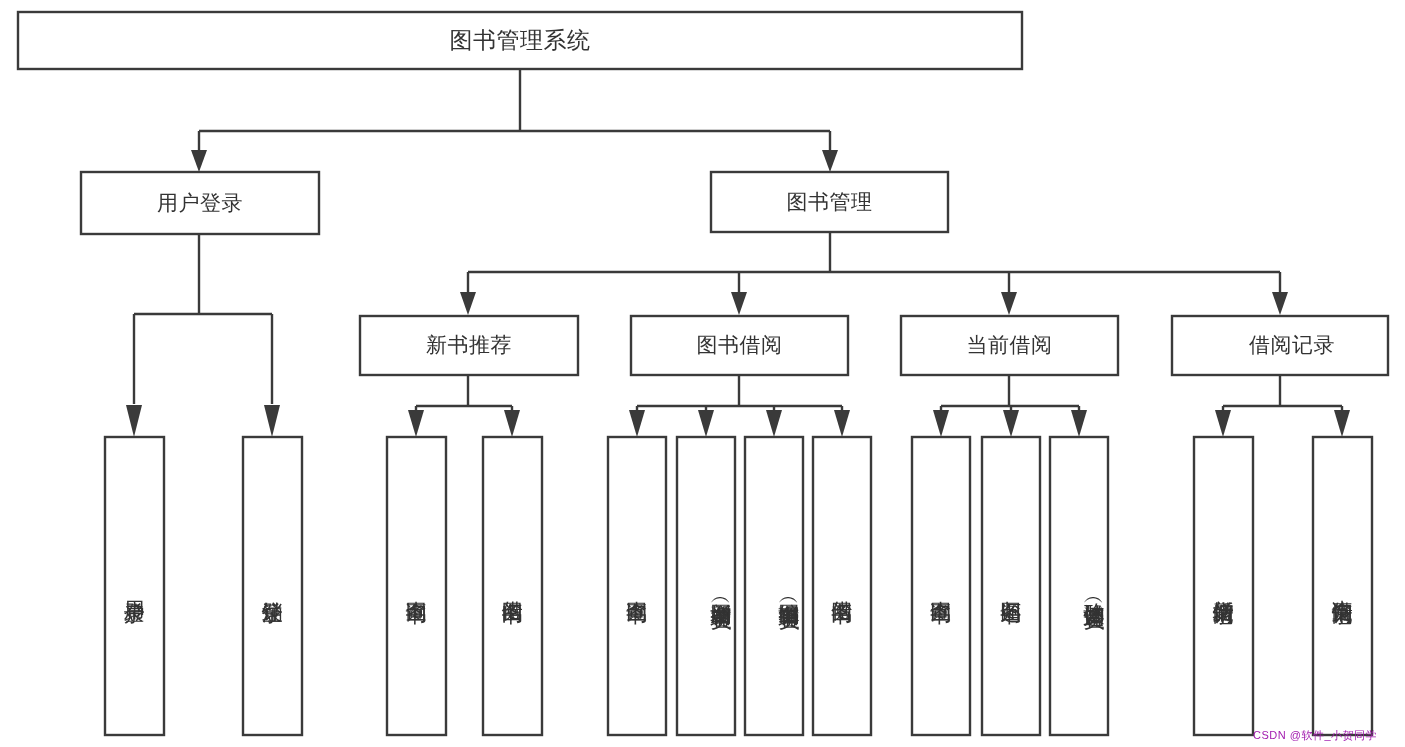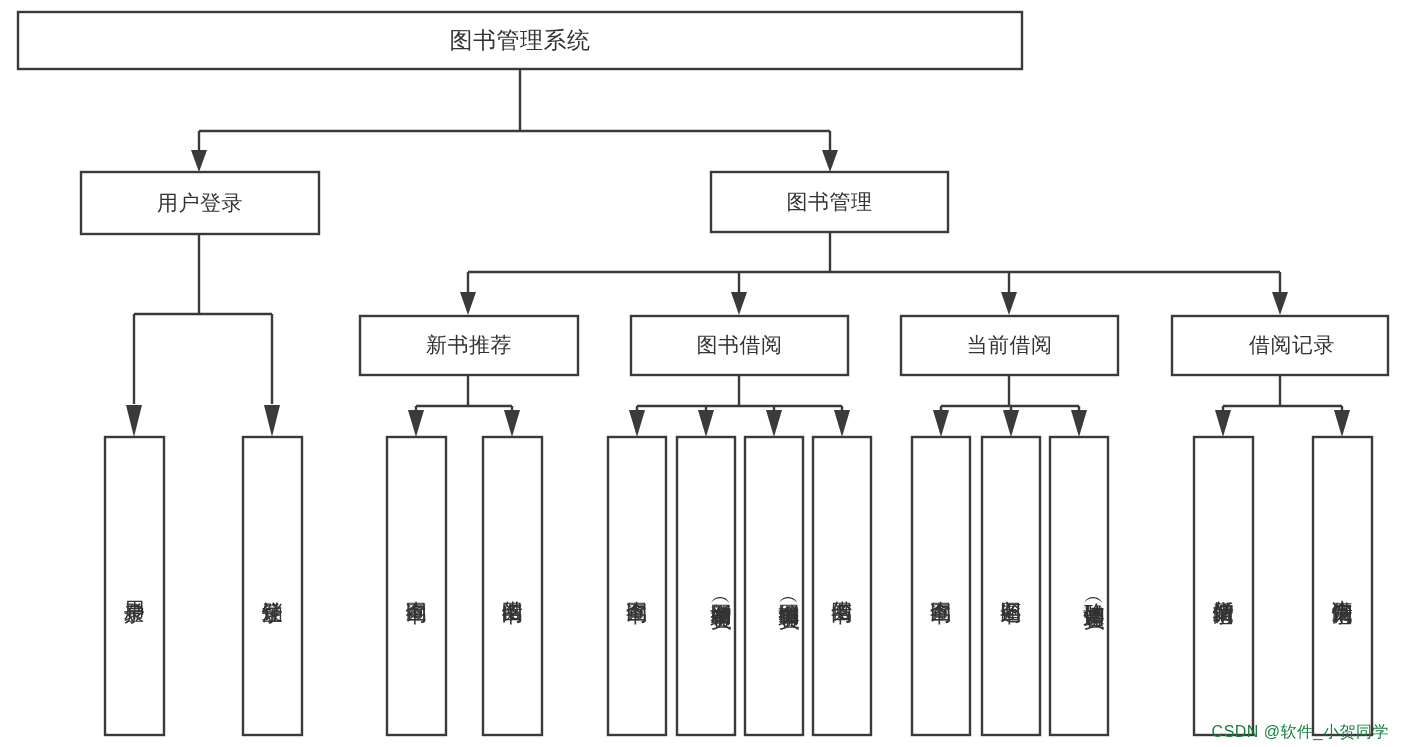--- a/index.html
+++ b/index.html
@@ -63,24 +63,24 @@
     font-size: 21px;
     line-height: 1.32;
     letter-spacing: 1px;
     writing-mode: vertical-rl;
     text-orientation: upright;
     pointer-events: none;
     text-align: center;
   }
   .watermark {
     position: absolute;
-    right: 4px;
+    right: 16px;
     bottom: 4px;
-    color: #15803d;
-    font-size: 16px;
+    color: #a21caf;
+    font-size: 11px;
     letter-spacing: 0.5px;
     white-space: nowrap;
     pointer-events: none;
   }
 </style>
 </head>
 <body>
 
 <div id="diagram-root">
 

